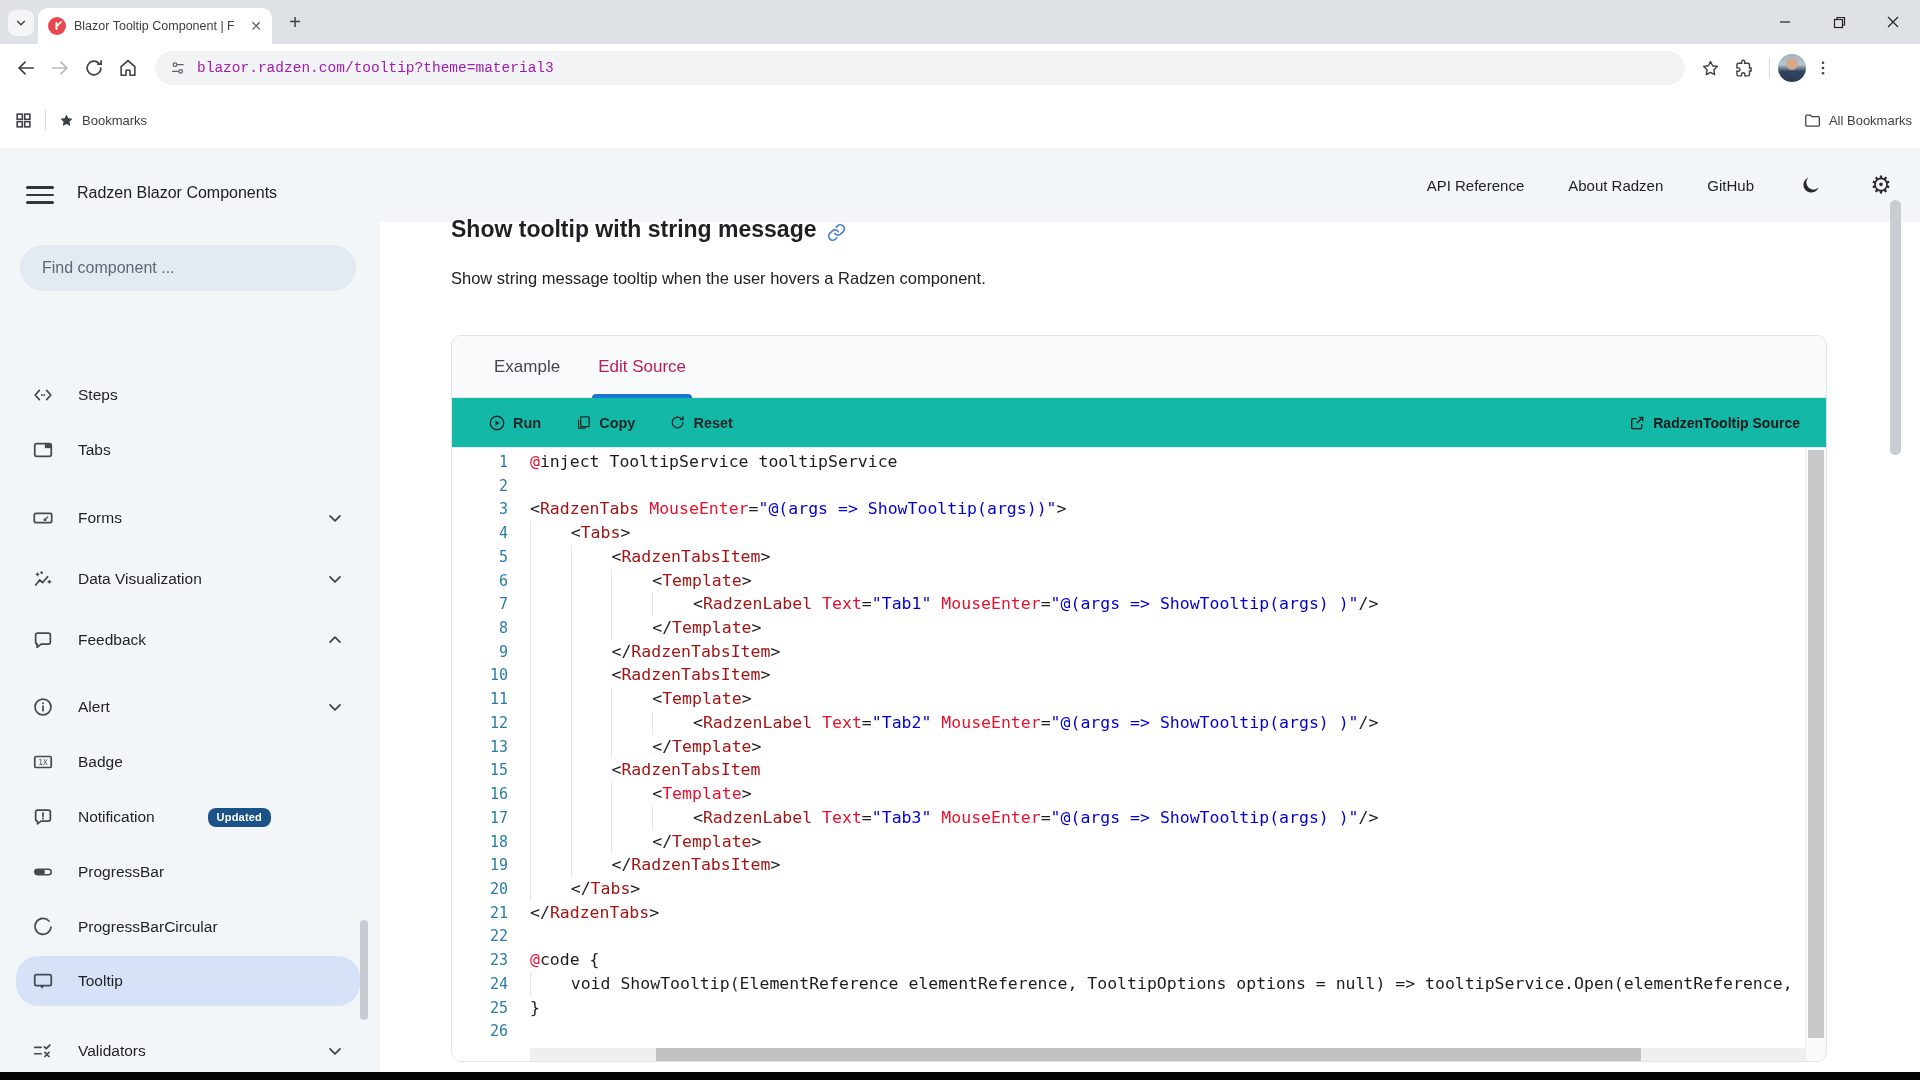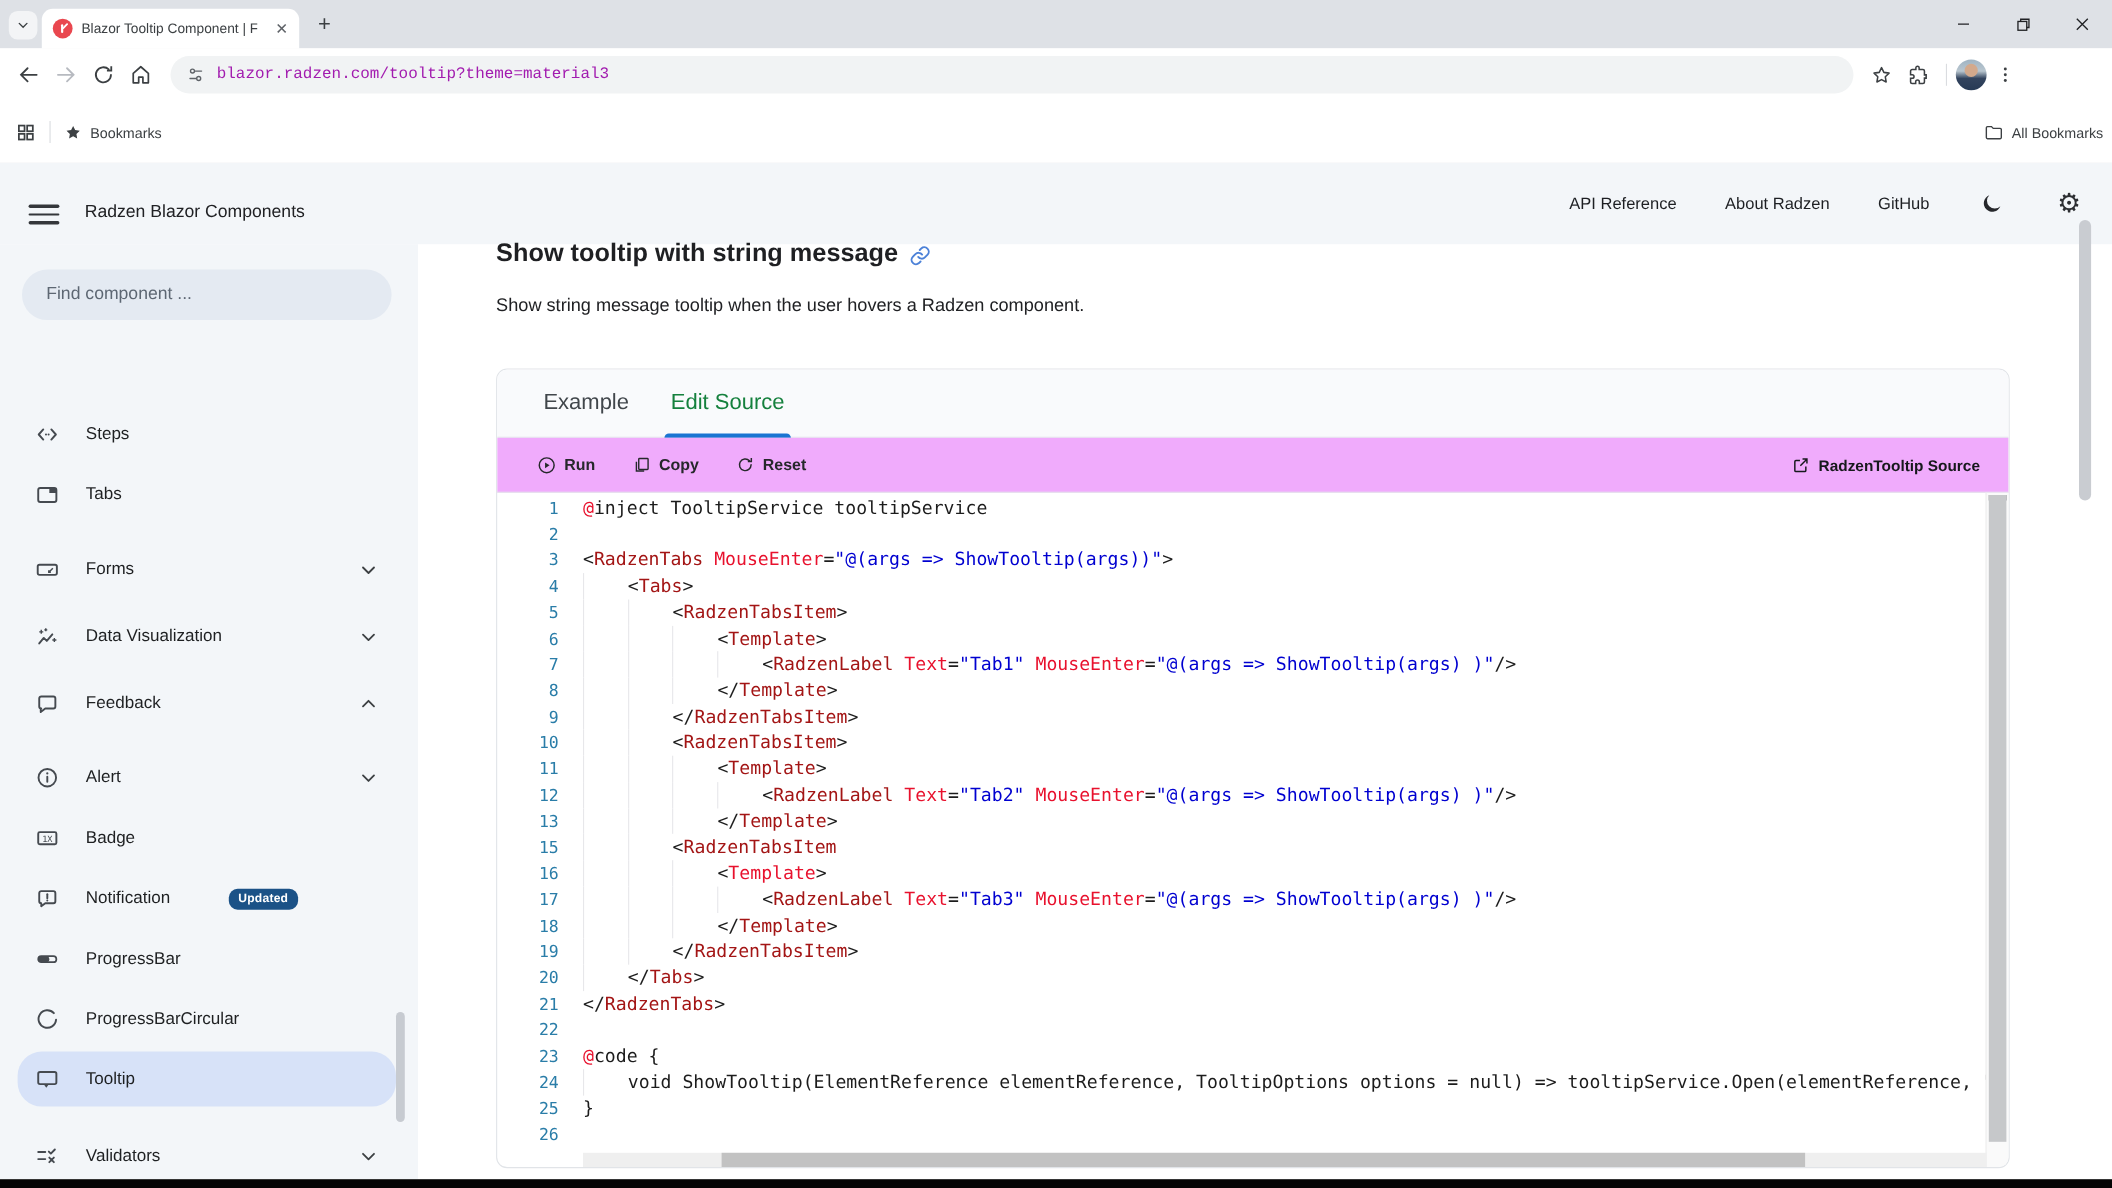--- a/index.html
+++ b/index.html
@@ -64,24 +64,24 @@
 
   
   #main-heading{left:451px;top:222px;display:flex;align-items:center;gap:10px;}
   #heading-text{font-size:23px;font-weight:bold;color:#1f2023;margin-top:-6px;}
   #main-subtitle{left:451px;top:269px;font-size:16.5px;color:#202124;}
 
   #demo-card{left:451px;top:335px;width:1376px;height:727px;background:#fff;border:1px solid #e1e4e8;
              border-radius:10px;box-sizing:border-box;overflow:hidden;}
   #card-tabs{position:absolute;left:0;top:0;width:100%;height:62px;background:#f9fafc;border-bottom:1px solid #e5e8eb;
              display:flex;align-items:center;padding-left:42px;box-sizing:border-box;gap:38px;}
-  .card-tab{font-size:20px;color:#41464b;position:relative;height:62px;display:flex;align-items:center;}
-  .card-tab.active{color:#15803d;}
+  .card-tab{font-size:17px;color:#41464b;position:relative;height:62px;display:flex;align-items:center;}
+  .card-tab.active{color:#be185d;}
   .card-tab.active::after{content:"";position:absolute;left:-6px;right:-6px;bottom:0;height:4px;background:#1b74d2;border-radius:4px 4px 0 0;}
-  #card-toolbar{position:absolute;left:0;top:62px;width:100%;height:50px;background:#f0abfc;border-bottom:1px solid #e5e8eb;
+  #card-toolbar{position:absolute;left:0;top:62px;width:100%;height:50px;background:#14b8a6;border-bottom:1px solid #e5e8eb;
                 display:flex;align-items:center;padding:0 26px 0 36px;box-sizing:border-box;gap:34px;}
   .tool-btn{display:flex;align-items:center;gap:7px;font-size:14.5px;font-weight:bold;color:#26282b;}
   #source-link{margin-left:auto;display:flex;align-items:center;gap:8px;font-size:14px;font-weight:bold;color:#17191c;}
 
   #code-area{position:absolute;left:0;top:112px;right:20px;bottom:0;overflow:hidden;padding-top:2px;}
   .code-line{height:23.72px;white-space:pre;font-family:"DejaVu Sans Mono",monospace;font-size:16.5px;line-height:23.72px;}
   .ln{display:inline-block;width:56px;margin-right:22px;text-align:right;color:#2a7da8;font-size:15px;}
   .ig{display:inline-block;width:4ch;height:23.72px;border-left:1px solid #e7e7ea;vertical-align:top;}
   .c-p{color:#1c1c1c;} .c-t{color:#a31515;} .c-a{color:#e8112d;} .c-s{color:#0000d0;} .c-at{color:#e8112d;}
 

